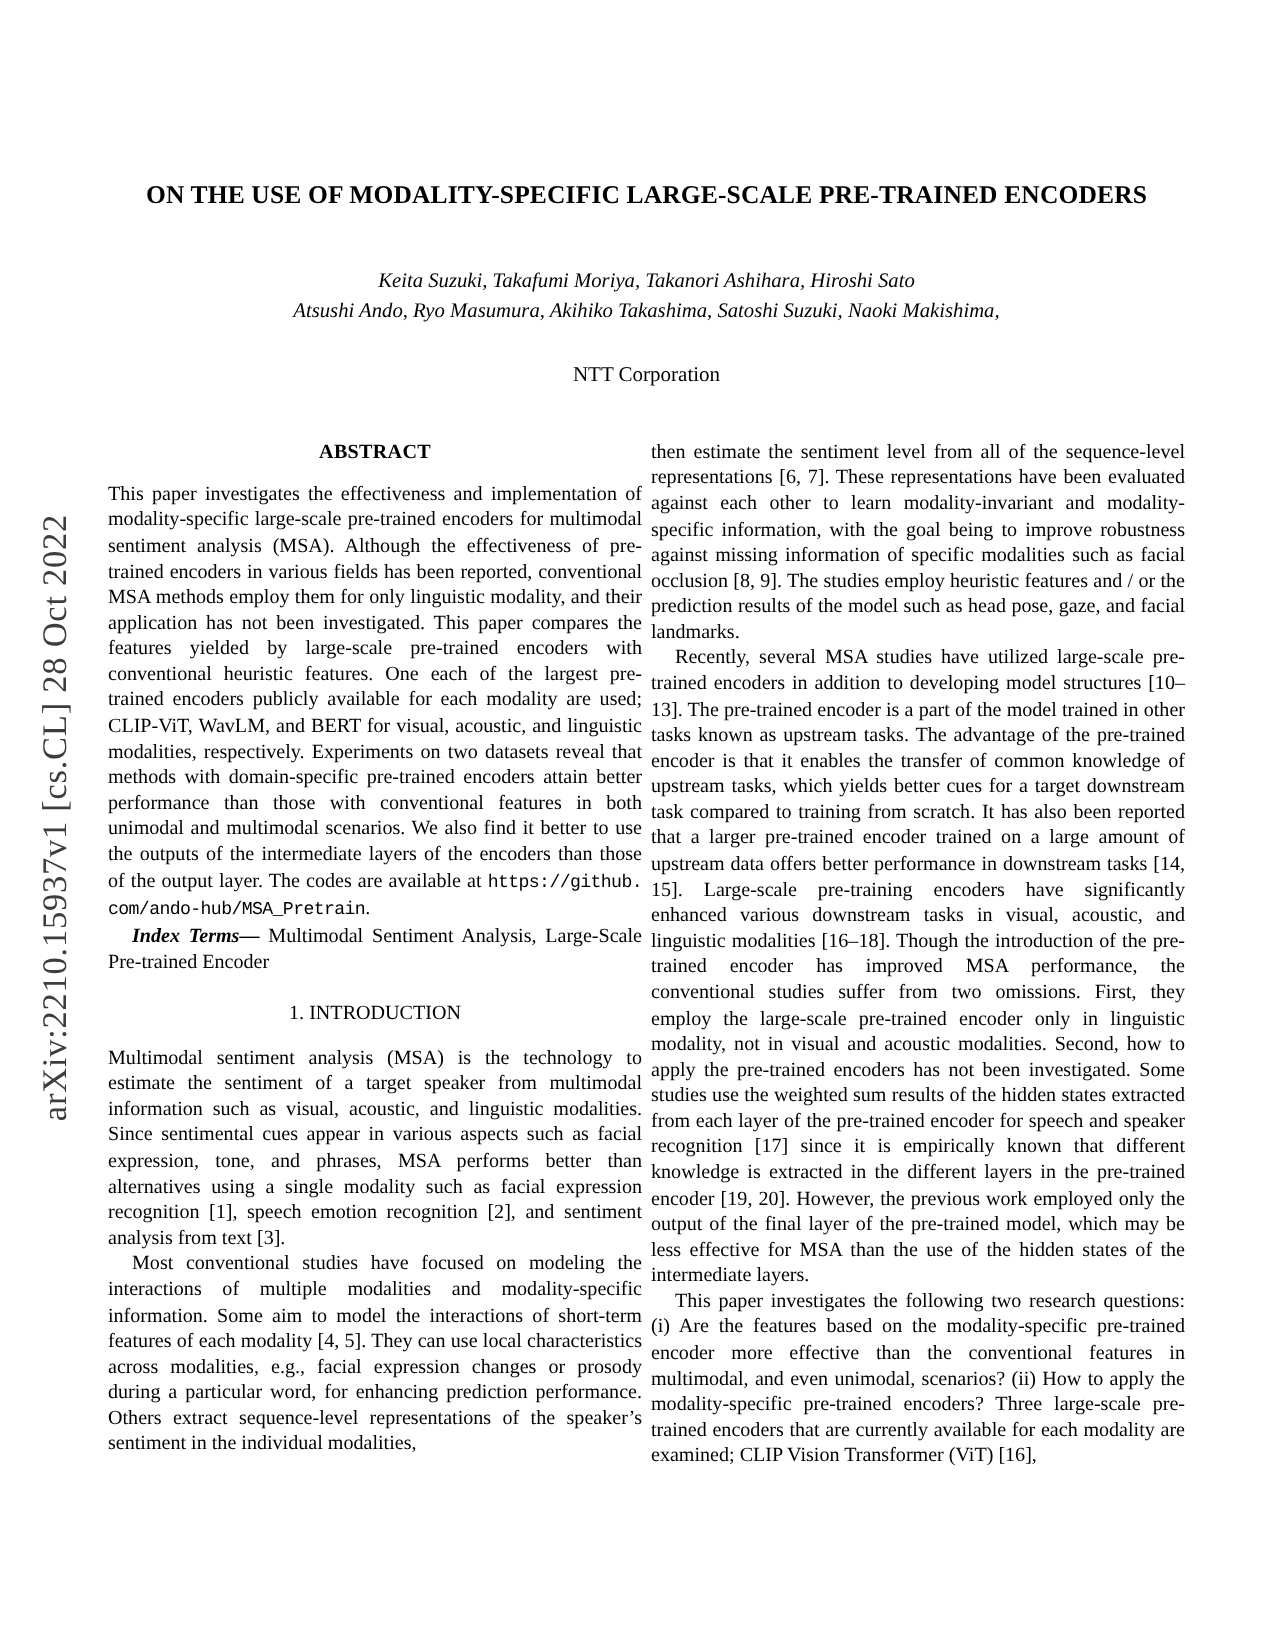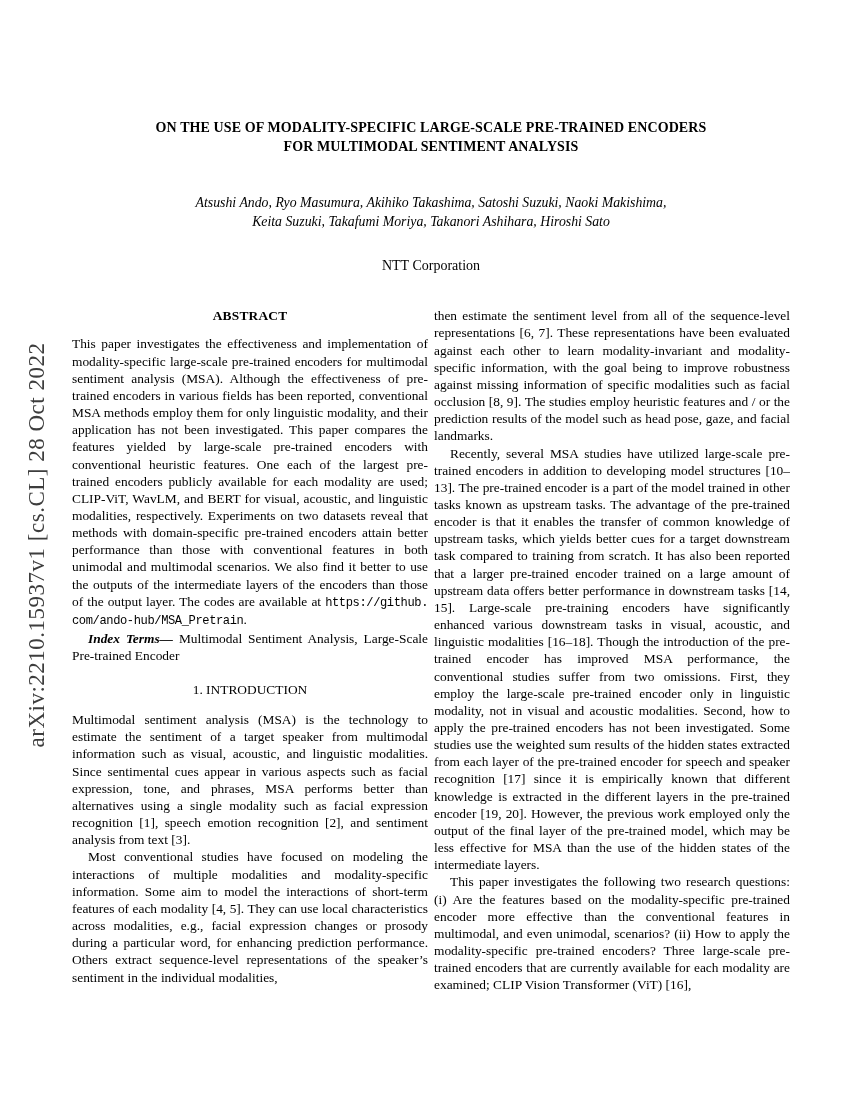--- a/index.html
+++ b/index.html
@@ -21,21 +21,21 @@
     font-size: 23px;
     color: #3d3d3d;
     letter-spacing: 0.5px;
     font-family: "Liberation Serif", serif;
   }
 
   .content { padding: 118px 60px 0 72px; }
 
   .title {
     text-align: center;
-    font-size: 14px;
+    font-size: 17px;
     font-weight: bold;
     line-height: 1.38;
     letter-spacing: 0.1px;
   }
   .authors {
     text-align: center;
     font-style: italic;
     font-size: 13.8px;
     line-height: 1.4;
     margin-top: 36px;
@@ -88,26 +88,25 @@
 <div class="page">
 
   <div class="arxiv-stamp">
     <span>arXiv:2210.15937v1  [cs.CL]  28 Oct 2022</span>
   </div>
 
   <div class="content">
 
     <h1 class="title">
       <span>ON THE USE OF MODALITY-SPECIFIC LARGE-SCALE PRE-TRAINED ENCODERS</span><br>
-      <span>FOR MULTIMODAL SENTIMENT ANALYSIS</span>
     </h1>
 
     <div class="authors">
+      <div>Keita Suzuki, Takafumi Moriya, Takanori Ashihara, Hiroshi Sato</div>
       <div>Atsushi Ando, Ryo Masumura, Akihiko Takashima, Satoshi Suzuki, Naoki Makishima,</div>
-      <div>Keita Suzuki, Takafumi Moriya, Takanori Ashihara, Hiroshi Sato</div>
     </div>
 
     <div class="affiliation">NTT Corporation</div>
 
     <div class="columns">
 
       <div class="col">
         <h2 class="abstract-heading">ABSTRACT</h2>
         <p class="para"><span>This paper investigates the effectiveness and implementation of modality-specific large-scale pre-trained encoders for multimodal sentiment analysis (MSA). Although the effectiveness of pre-trained encoders in various fields has been reported, conventional MSA methods employ them for only linguistic modality, and their application has not been investigated. This paper compares the features yielded by large-scale pre-trained encoders with conventional heuristic features. One each of the largest pre-trained encoders publicly available for each modality are used; CLIP-ViT, WavLM, and BERT for visual, acoustic, and linguistic modalities, respectively. Experiments on two datasets reveal that methods with domain-specific pre-trained encoders attain better performance than those with conventional features in both unimodal and multimodal scenarios. We also find it better to use the outputs of the intermediate layers of the encoders than those of the output layer. The codes are available at </span><a class="mono" href="#">https://github.com/ando-hub/MSA_Pretrain</a><span>.</span></p>
         <p class="para index-terms"><span class="bi">Index Terms—</span><span> Multimodal Sentiment Analysis, Large-Scale Pre-trained Encoder</span></p>

